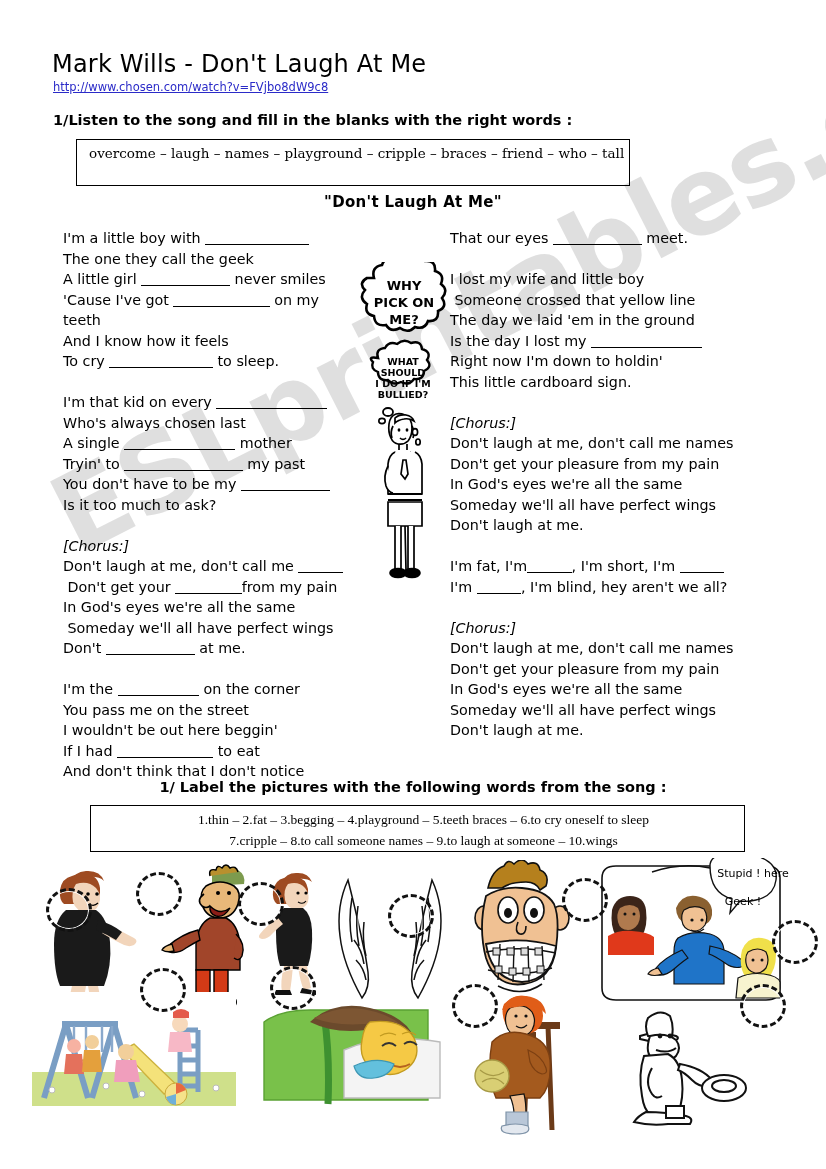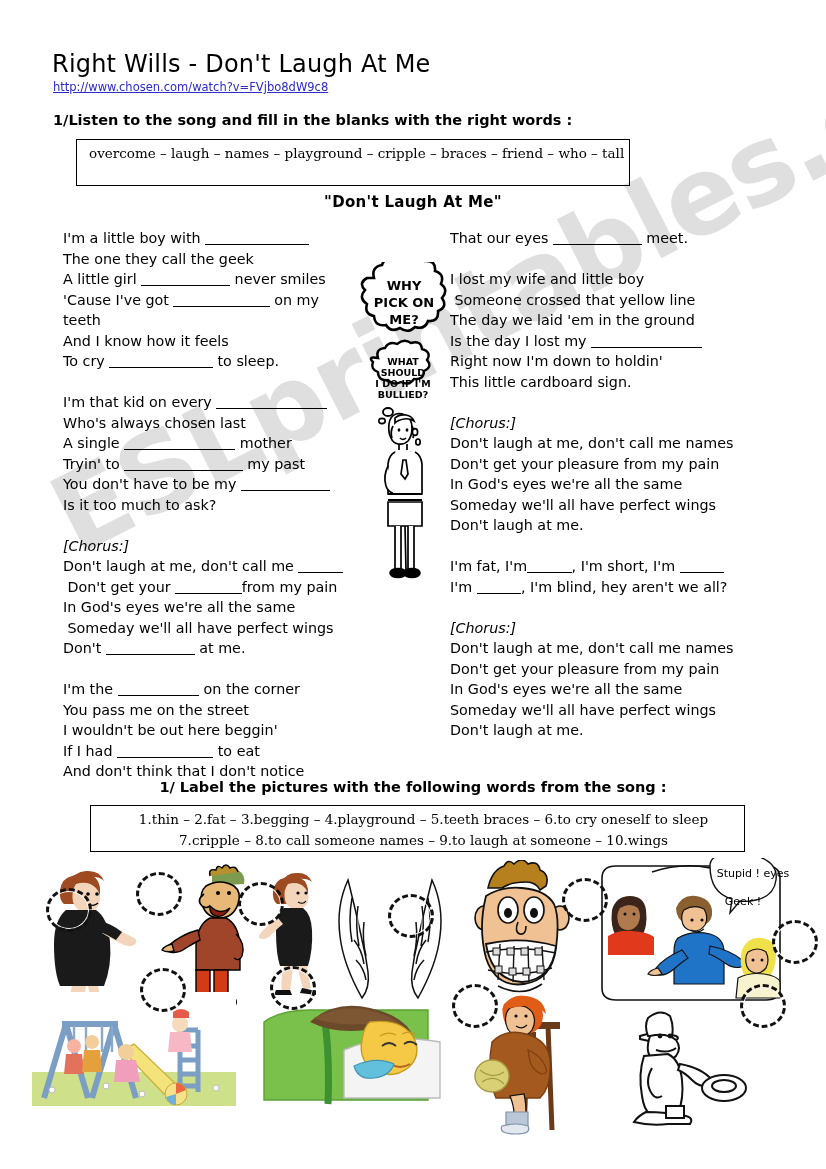--- a/index.html
+++ b/index.html
@@ -68,21 +68,21 @@
   .wordbox {
     position: absolute;
     border: 1px solid #000;
     background: transparent;
     font-family: "DejaVu Serif", serif;
     font-size: 13.5px;
     line-height: 21px;
     z-index: 6;
   }
   #wordbox1 { left: 76px; top: 139px; width: 554px; height: 47px; padding: 3px 0 0 12px; }
-  #wordbox2 { left: 90px; top: 805px; width: 655px; height: 47px; padding: 3px 8px 0 20px; text-align: center; }
+  #wordbox2 { left: 90px; top: 805px; width: 655px; height: 47px; padding: 3px 8px 0 20px; text-align: center; font-family: Liberation Serif, serif; }
   #wordbox2 .wbline { text-align: center; }
   #wordbox1 .wbline { text-align: left; }
 
   
   .songtitle {
     position: absolute; left: 0; top: 193px; width: 826px;
     text-align: center;
     font-size: 15px; font-weight: bold;
     letter-spacing: 0.3px;
   }
@@ -133,21 +133,21 @@
 </style>
 </head>
 <body>
 
 <div class="page">
 
   <div class="watermark">
     <span>ESLprintables.com</span>
   </div>
 
-  <div class="title">Right Wills - Don't Laugh At Me</div>
+  <div class="title">Mark Wills - Don't Laugh At Me</div>
   <div class="url">http://www.chosen.com/watch?v=FVjbo8dW9c8</div>
 
   <div class="instr1">1/Listen to the song and fill in the blanks with the right words :</div>
 
   <div class="wordbox" id="wordbox1">
     <div class="wbline">overcome – laugh – names – playground – cripple – braces – friend – who – tall</div>
   </div>
 
   <div class="songtitle">"Don't Laugh At Me"</div>
 
@@ -379,21 +379,21 @@
         <path d="M150,92 q6,-14 20,-12 q14,2 14,16 q0,16 -8,24 l-22,0 q-8,-12 -4,-28 z" fill="#f0e04a"></path>
         <path d="M156,94 q10,-6 18,0 q4,8 0,16 q-5,6 -11,5 q-8,-2 -9,-10 q-1,-7 2,-11 z" fill="#f0c193" stroke="#111" stroke-width="1.2"></path>
         <circle cx="161" cy="102" r="1.5" fill="#111"></circle>
           <circle cx="170" cy="102" r="1.5" fill="#111"></circle>
         <path d="M146,120 q12,-6 26,-4 q14,2 16,8 l0,16 l-44,0 z" fill="#f7f3cf" stroke="#111" stroke-width="1.2"></path>
 
         <path d="M118,8 q0,-10 14,-12 q22,-4 38,4 q16,7 14,22 q-2,16 -20,20 q-8,2 -16,1 l-10,12 l2,-14 q-22,-6 -22,-33 z" fill="#fff" stroke="#111" stroke-width="1.4"></path>
 
         <path d="M60,14 q30,-10 58,-4" fill="none" stroke="#111" stroke-width="1.4"></path>
       </svg>
-      <div class="bubble-txt" style="left:118px; top:8px; width:86px;">Stupid ! eyes</div>
+      <div class="bubble-txt" style="left:118px; top:8px; width:86px;">Stupid ! here</div>
       <div class="bubble-txt" style="left:108px; top:25px; width:86px;margin-top:11px;">Geek !</div>
       <div class="numcircle" style="left:180px; top:62px;"></div>
     </div>
 
     <div class="pic" style="left:30px; top:132px;">
       <svg width="208" height="118" viewBox="0 0 208 118" xmlns="http://www.w3.org/2000/svg">
         <rect x="2" y="2" width="204" height="114" fill="#ffffff"></rect>
         <rect x="2" y="82" width="204" height="34" fill="#cfe08a"></rect>
 
         <g stroke="#7a9ec4" stroke-width="6" fill="none">

